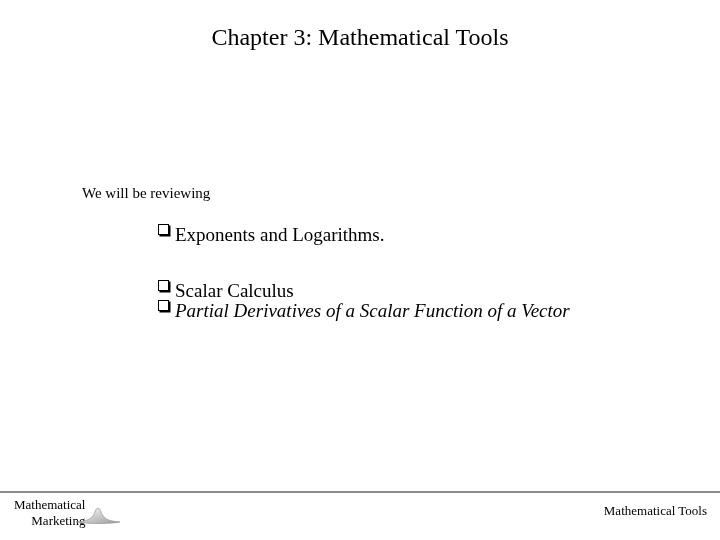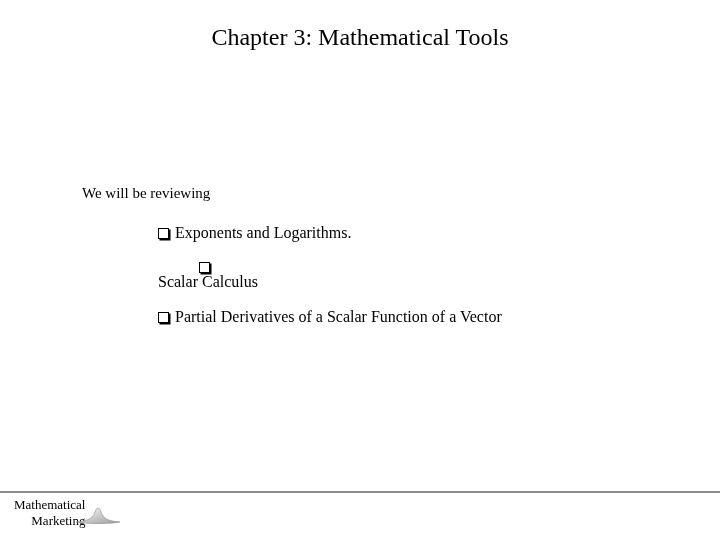--- a/index.html
+++ b/index.html
@@ -1,43 +1,43 @@
 <!DOCTYPE html>
 <html><head>
 <meta charset="utf-8">
 <style>
   html, body { margin: 0; padding: 0; }
   body { width: 720px; height: 540px; background: #ffffff; position: relative; overflow: hidden;
          font-family: "Liberation Serif", "DejaVu Serif", serif; color: #000; }
   .title { position: absolute; left: 0; width: 720px; top: 24px; text-align: center; font-size: 24px; }
   .intro { position: absolute; left: 82px; top: 185px; font-size: 15px; }
-  .bullet { position: absolute; left: 134px; font-size: 16px; display: flex; align-items: center; padding-left: 24px; }
+  .bullet { position: absolute; left: 134px; font-size: 19px; display: flex; align-items: flex-start; padding-left: 24px; }
   .box { display: inline-block; width: 9px; height: 9px; border: 1px solid #000;
          box-shadow: 1.5px 1.5px 0 #000; margin-right: 6px; position: relative; top: 0px; }
   .footer-line { position: absolute; left: 0; top: 491px; width: 720px; height: 2px; background: #8c8c8c; }
   .footer-left { position: absolute; left: 14px; top: 497px; font-size: 13px; line-height: 16px; text-align: right; }
   .footer-right { position: absolute; right: 13px; top: 502px; font-size: 13px; line-height: 17px; text-align: right; }
   .logo { position: absolute; left: 76px; top: 506px; }
 </style>
 </head>
 <body>
 
 <div class="title">Chapter 3: Mathematical Tools</div>
 
 <div class="intro">We will be reviewing</div>
 
 <div class="bullet" style="top:224px;">
   <span class="box"></span>
   <span>Exponents and Logarithms.</span>
 </div>
-<div class="bullet" style="top:262px;flex-direction:column;">
+<div class="bullet" style="top:280px;">
   <span class="box"></span>
   <span>Scalar Calculus</span>
 </div>
-<div class="bullet" style="top:308px;">
+<div class="bullet" style="top:300px;font-style:italic;">
   <span class="box"></span>
   <span>Partial Derivatives of a Scalar Function of a Vector</span>
 </div>
 
 <div class="footer-line"></div>
 
 <div class="footer-left">
   <div>Mathematical</div>
   <div>Marketing</div>
 </div>
@@ -46,13 +46,14 @@
   <defs>
     <linearGradient id="g" x1="0" y1="0" x2="1" y2="1">
       <stop offset="0" stop-color="#ffffff"></stop>
       <stop offset="1" stop-color="#9a9a9a"></stop>
     </linearGradient>
   </defs>
   <path d="M0,16 C10,15 16,14 19,6 C20,1 24,1 25,6 C28,14 34,15 44,16 C34,18 10,18 0,16 Z" fill="url(#g)" stroke="#888" stroke-width="0.6"></path>
 </svg>
 
 <div class="footer-right">
+  <div>Mathematical Tools</div>
 </div>
 
 </body></html>

